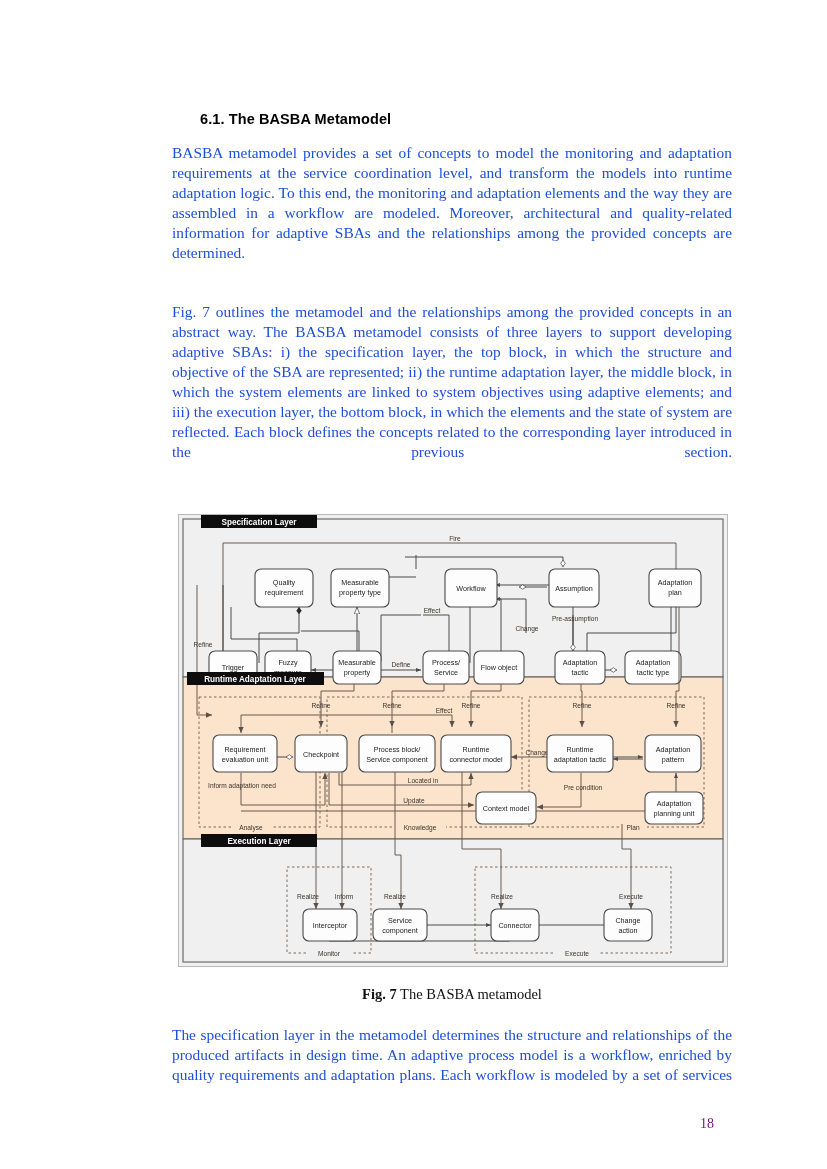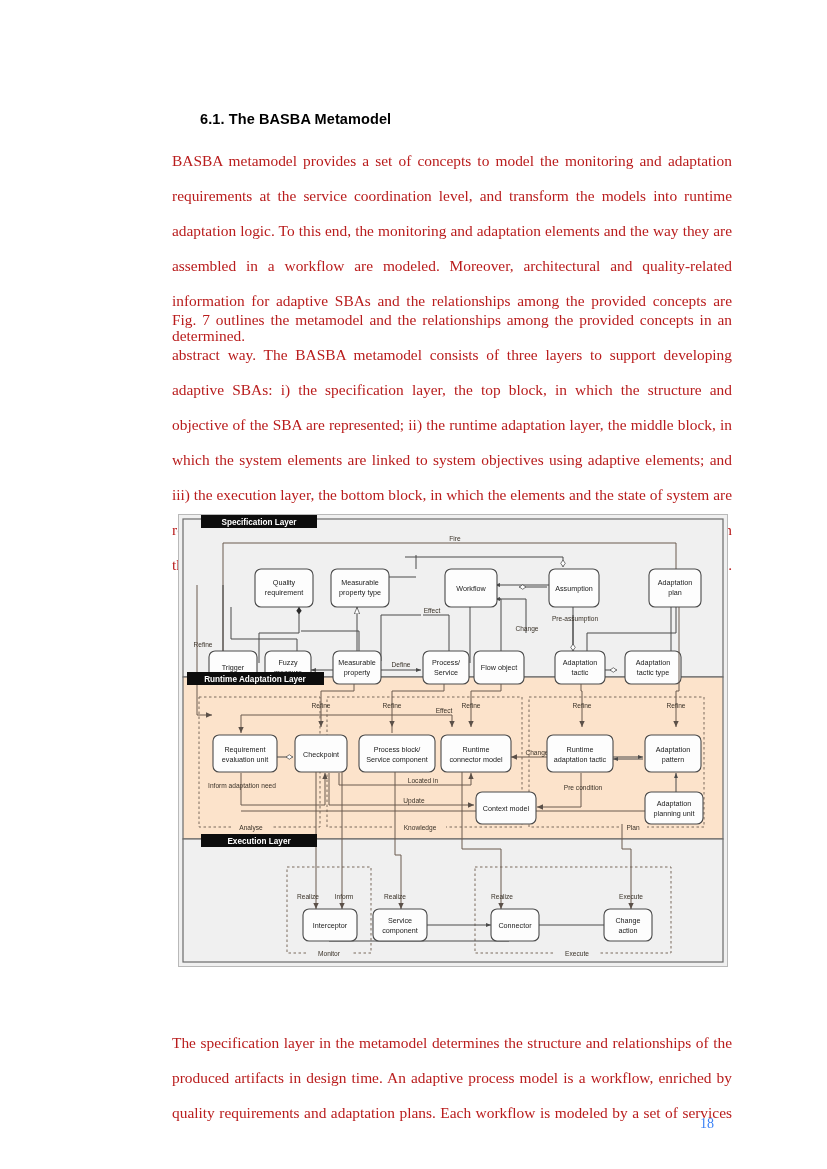--- a/index.html
+++ b/index.html
@@ -18,40 +18,40 @@
     position:absolute; left:200px; top:94px;
     font-family:"Liberation Sans", sans-serif;
     font-weight:bold; font-size:14.5px; letter-spacing:0.1px;
     color:#000;
   }
   .para {
     position:absolute;
     width:560px; left:172px;
     font-family:"Liberation Serif", serif;
     font-size:15.4px;
-    line-height:35px;
+    line-height:20px;
     text-align:justify;
     text-justify:inter-word;
-    color:#b91c1c;
+    color:#1d4ed8;
   }
   .para.p1 { top:126px; }
   .para.p2 { top:285px; }
   .para.p3 { top:1008px;font-family:Liberation Serif, serif; }
   .para::after { content:""; display:inline-block; width:100%; }
 
   .fig-caption {
     position:absolute; left:172px; top:969px; width:560px;
     text-align:center; font-size:14.5px;
     font-family:"Liberation Serif", serif;
   }
   .fig-caption b { font-weight:bold; }
 
   .page-number {
     position:absolute; left:700px; top:1099px;
-    font-size:14px; color:#3b82f6;
+    font-size:14px; color:#701a75;
     font-family:"Liberation Serif", serif;
   }
 
   
   .figure {
     position:absolute; left:178px; top:497px;
     width:550px; height:453px;
     background:#f0f0f0;
     border:1px solid #b9b9b9;
     box-sizing:border-box;
@@ -350,17 +350,20 @@
         <rect class="lblbox" x="8" y="157" width="137" height="13"></rect>
         <text class="lbltxt" x="76" y="166.6">Runtime Adaptation Layer</text>
       </g>
       <g>
         <rect class="lblbox" x="22" y="319" width="116" height="13"></rect>
         <text class="lbltxt" x="80" y="328.6">Execution Layer</text>
       </g>
     </svg>
   </div>
 
+  <div class="fig-caption">
+    <b>Fig. 7</b><span> The BASBA metamodel</span>
+  </div>
 
   <div class="para p3">The specification layer in the metamodel determines the structure and relationships of the produced artifacts in design time. An adaptive process model is a workflow, enriched by quality requirements and adaptation plans. Each workflow is modeled by a set of services</div>
 
   <div class="page-number">18</div>
 </div>
 
 </body></html>

